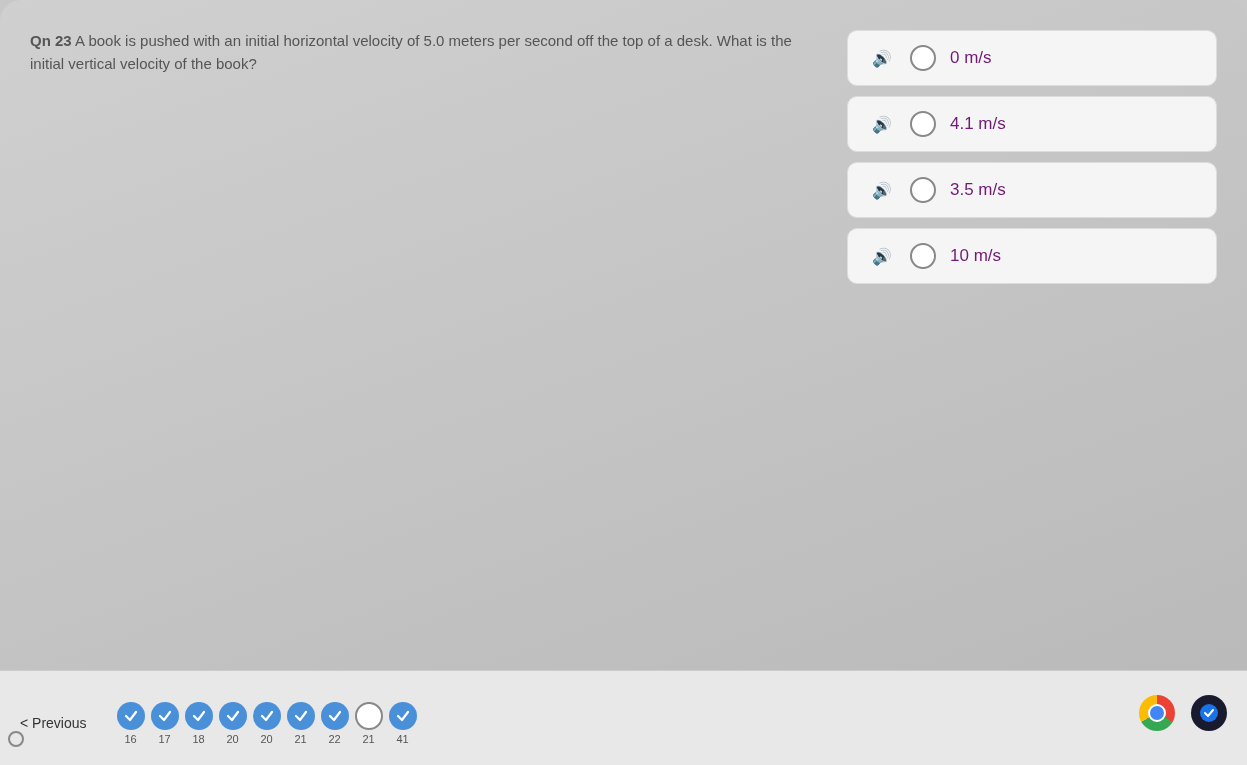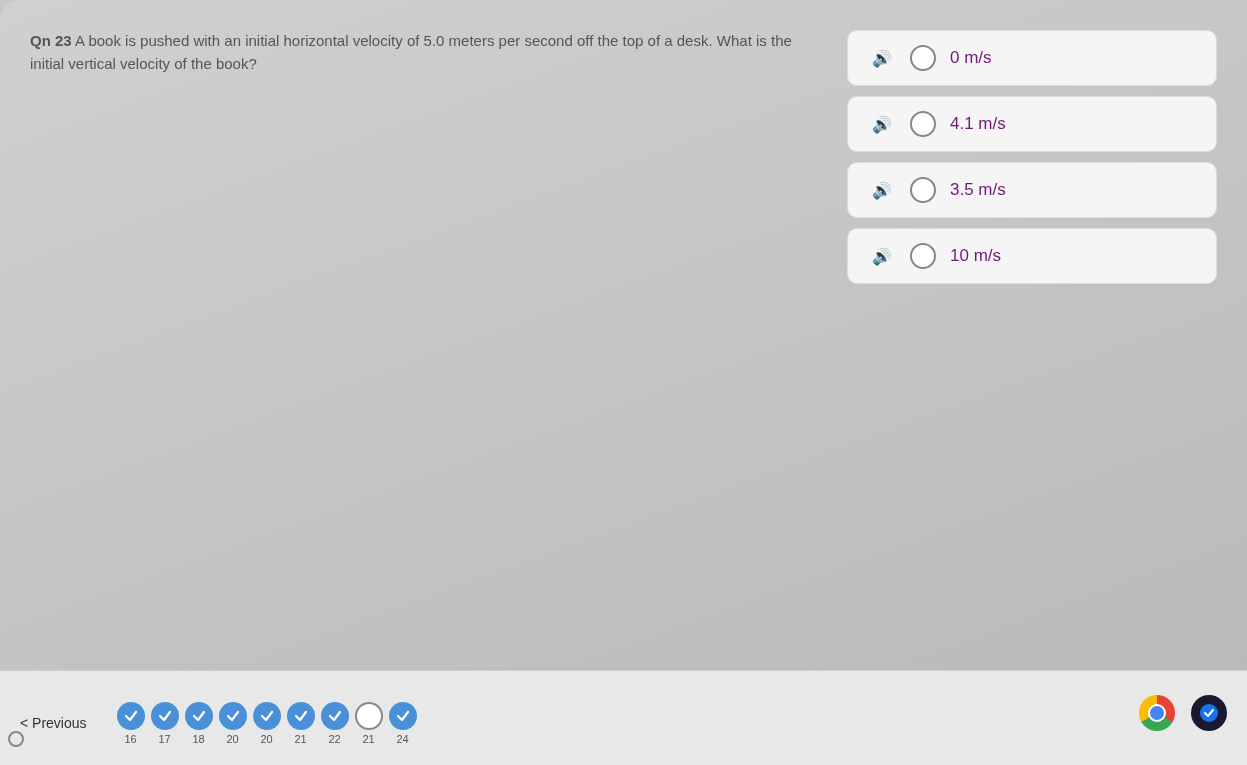--- a/index.html
+++ b/index.html
@@ -343,21 +343,21 @@
         <div class="dot-item">
           <div class="dot-check current"></div>
           <div class="dot-num">21</div>
         </div>
         <div class="dot-item">
           <div class="dot-check">
             <svg width="14" height="14" viewBox="0 0 14 14">
               <path d="M2 7 L6 11 L12 3" stroke="white" stroke-width="2.2" fill="none" stroke-linecap="round" stroke-linejoin="round"></path>
             </svg>
           </div>
-          <div class="dot-num">24</div>
+          <div class="dot-num">41</div>
         </div>
       </div>
 
     <div class="bottom-icons">
       <div class="chrome-icon"></div>
       <div class="task-icon">
         <svg width="20" height="20" viewBox="0 0 20 20">
           <circle cx="10" cy="10" r="9" fill="#1a73e8" stroke="none"></circle>
           <path d="M6 10 L9 13 L14 7" stroke="white" stroke-width="2" fill="none" stroke-linecap="round" stroke-linejoin="round"></path>
         </svg>

